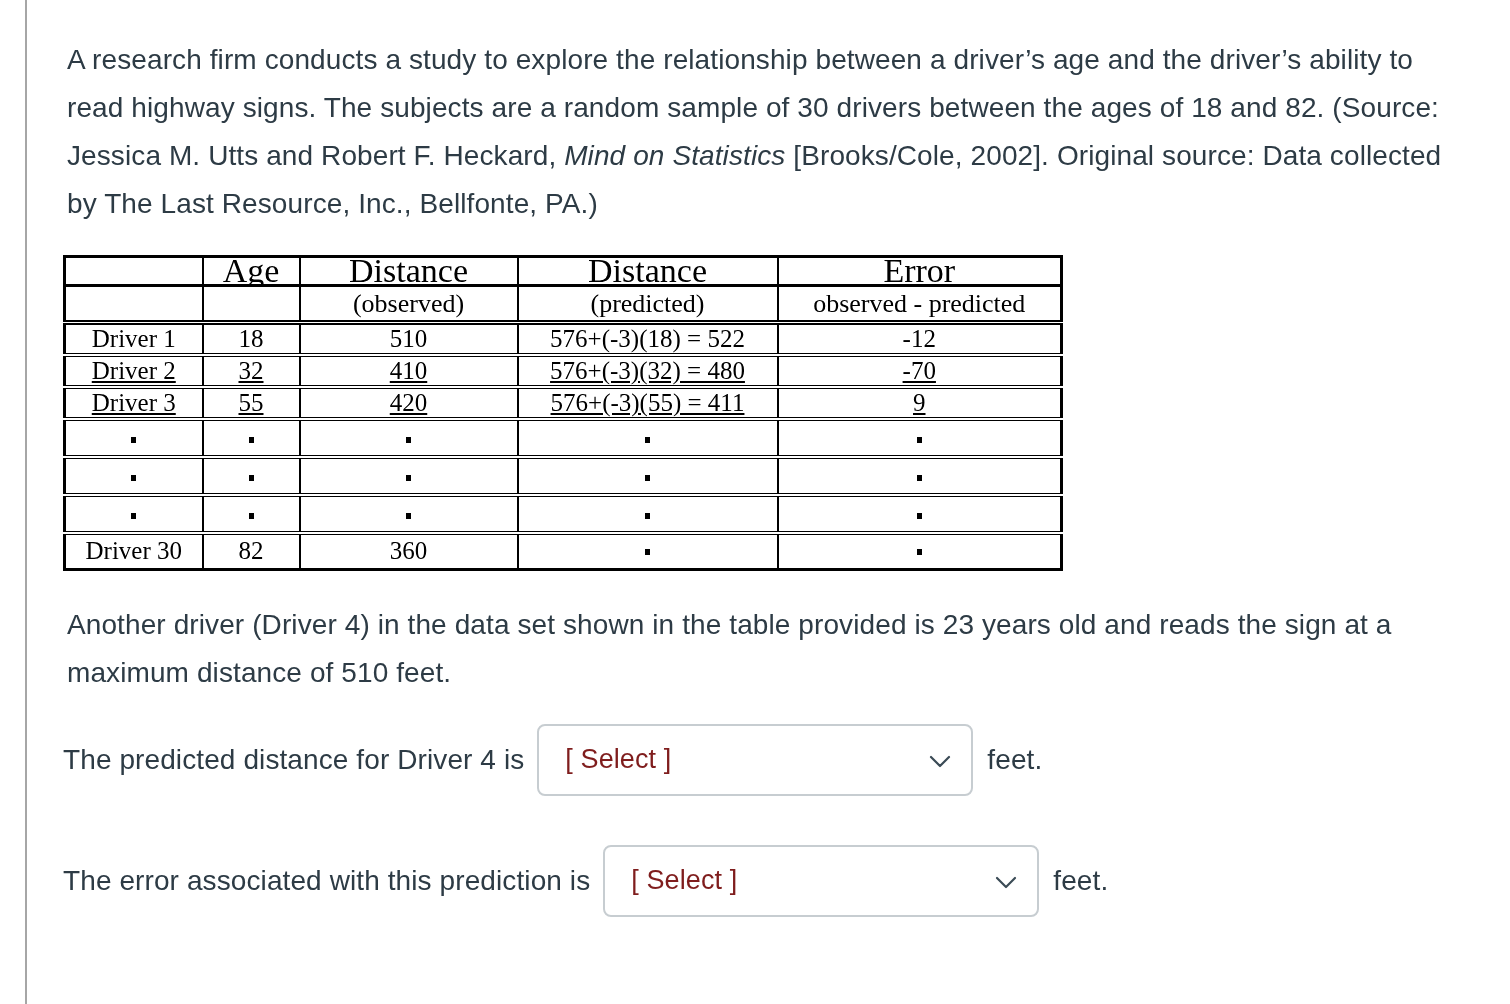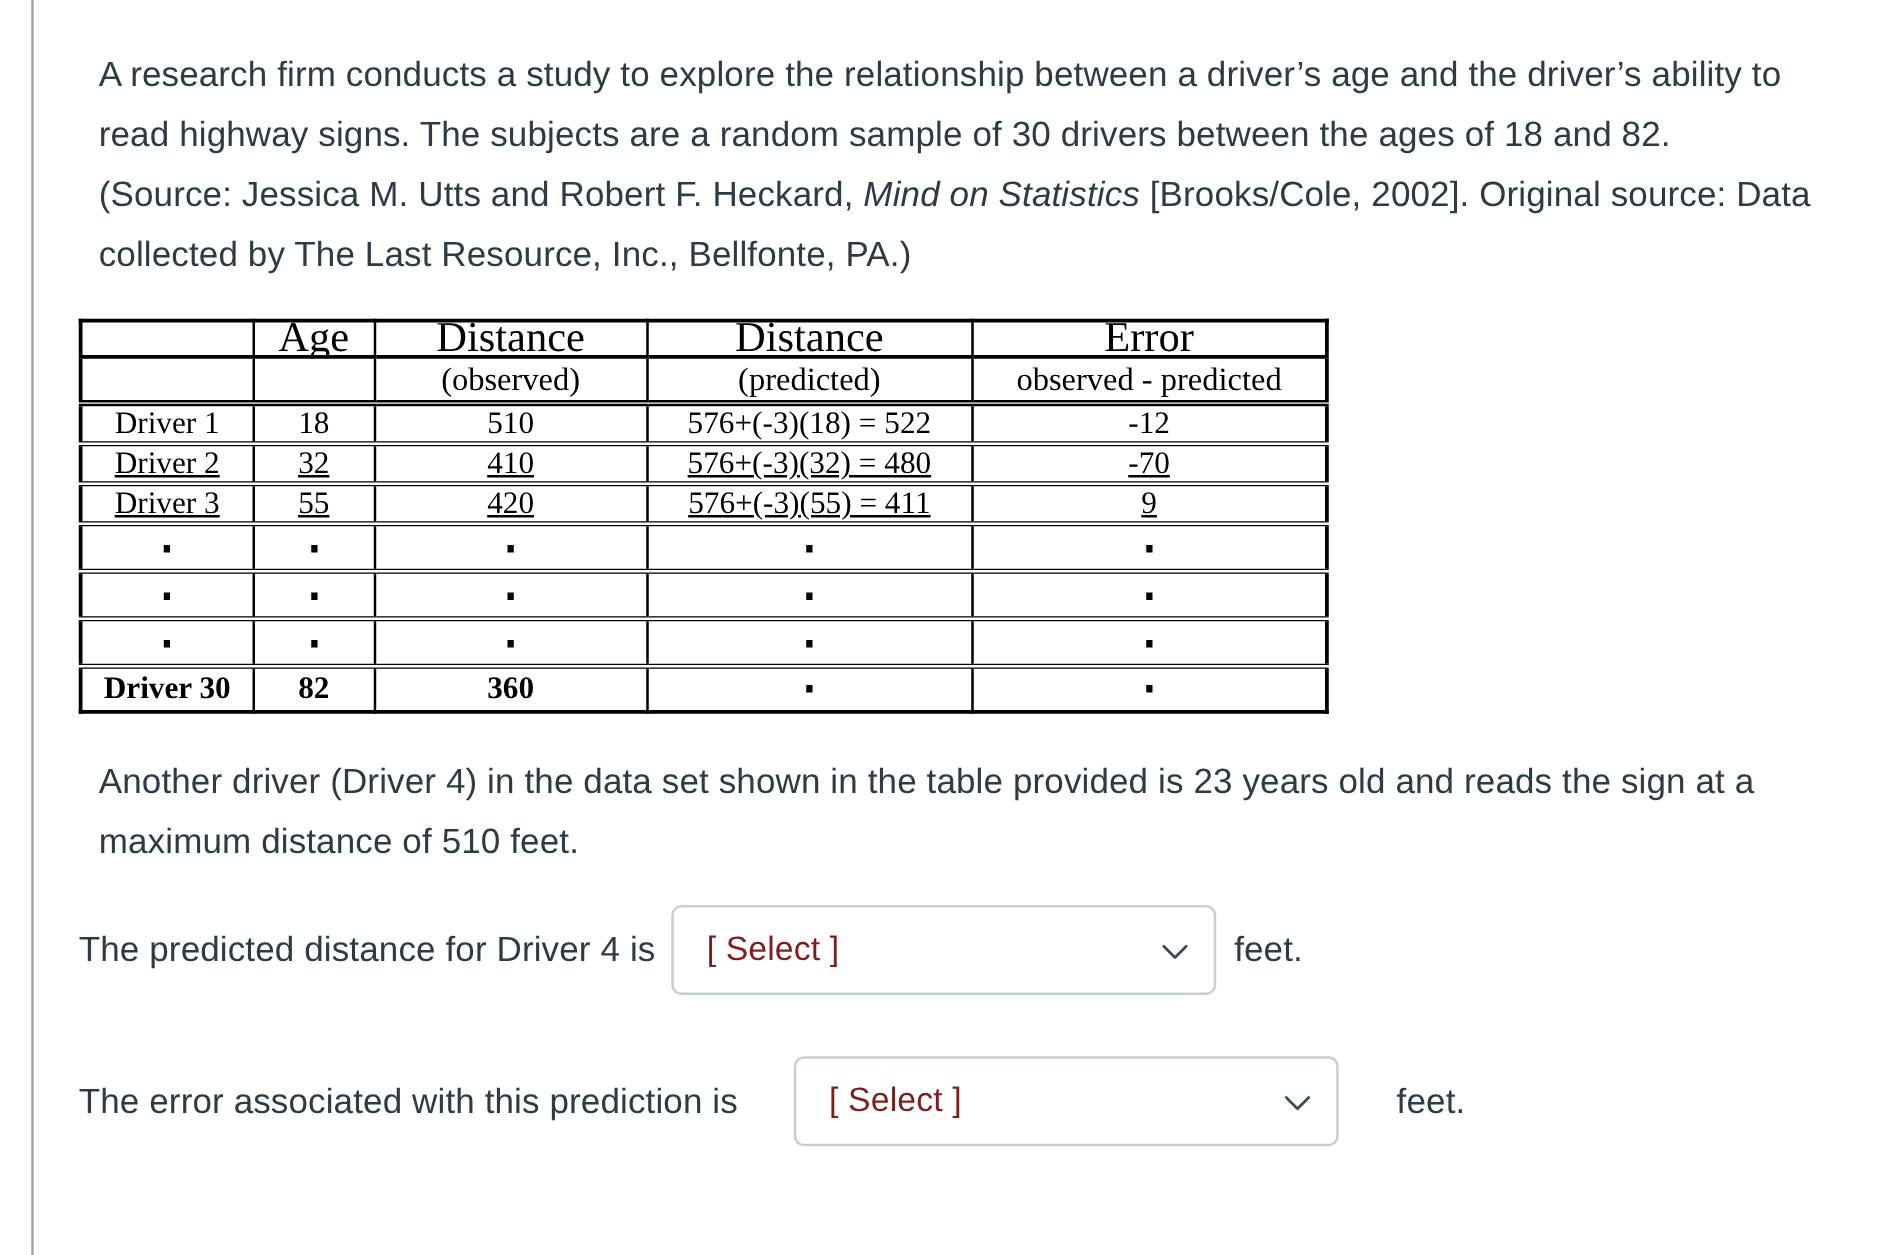--- a/index.html
+++ b/index.html
@@ -25,21 +25,21 @@
     position: absolute;
     left: 27px;
     top: 0;
     width: 1483px;
     height: 1004px;
     padding: 36px 45px 40px 36px;
   }
   .intro, .followup {
     font-size: 28px;
     line-height: 48px;
-    margin: 16px;
+    margin: 4px;
     max-width: 1425px;
     letter-spacing: 0.1px;
   }
   .intro { margin-top: 0; }
   .intro em { font-style: italic; }
 
   
   .table-image {
     margin-top: 27px;
     width: 997px;
@@ -60,21 +60,21 @@
     overflow: hidden;
     font-size: 25px;
     vertical-align: middle;
   }
   table.drivers { border: 3px solid #000; }
   tr.h1 td { height: 28px; font-size: 34px; line-height: 26px; }
   tr.h2 td { height: 37px; font-size: 26px; border-top-width: 3px; }
   tr.data td { height: 32px; border-top: 5px double #000; }
   tr.data2 td { height: 32px; border-top: 4px double #000; text-decoration: underline; }
   tr.dots td { height: 38px; border-top: 4px double #000; }
-  tr.last td { height: 36px; border-top: 4px double #000; font-weight: bold; }
+  tr.last td { height: 36px; border-top: 4px double #000; }
   tr.last td.bottom { vertical-align: bottom; padding-bottom: 4px; }
   .dot-mark {
     display: inline-block;
     width: 5px;
     height: 6px;
     background: #000;
     color: transparent;
     overflow: hidden;
     vertical-align: middle;
   }
@@ -83,21 +83,21 @@
 
   
   .q-line {
     display: flex;
     align-items: center;
     font-size: 28px;
     letter-spacing: 0.1px;
     white-space: nowrap;
   }
   .q-line.first { margin-top: 27px; }
-  .q-line.second { margin-top: 49px; gap: 32px; }
+  .q-line.second { margin-top: 49px; }
   .select-box {
     width: 436px;
     height: 72px;
     border: 2px solid #C7CDD1;
     border-radius: 8px;
     background: #ffffff;
     display: flex;
     align-items: center;
     justify-content: space-between;
     padding: 0 20px 0 26px;

